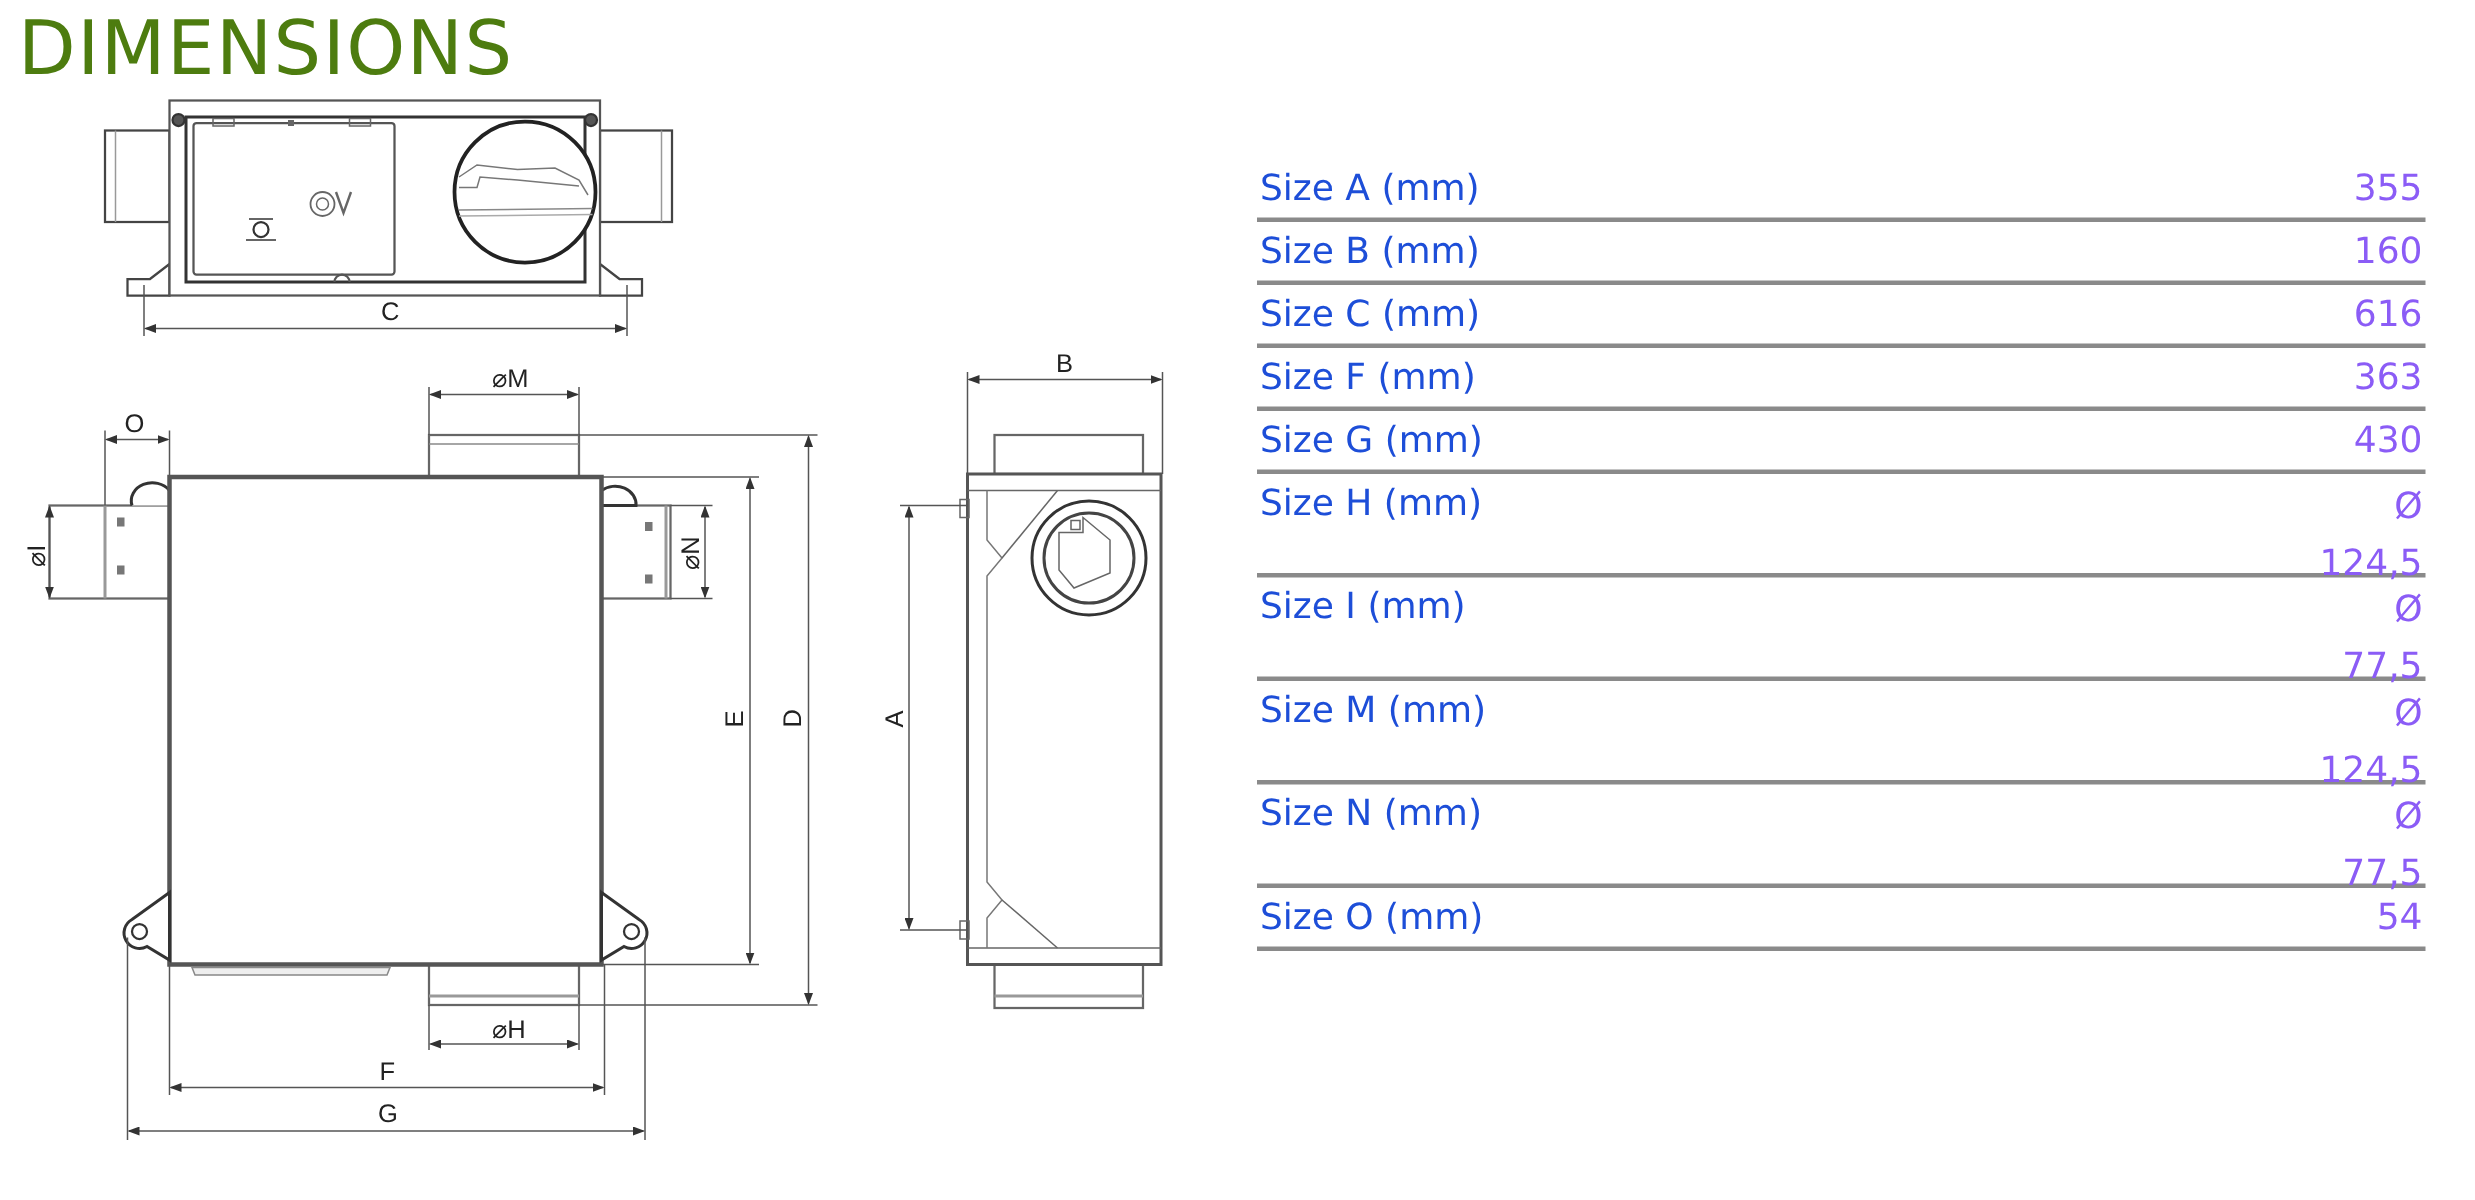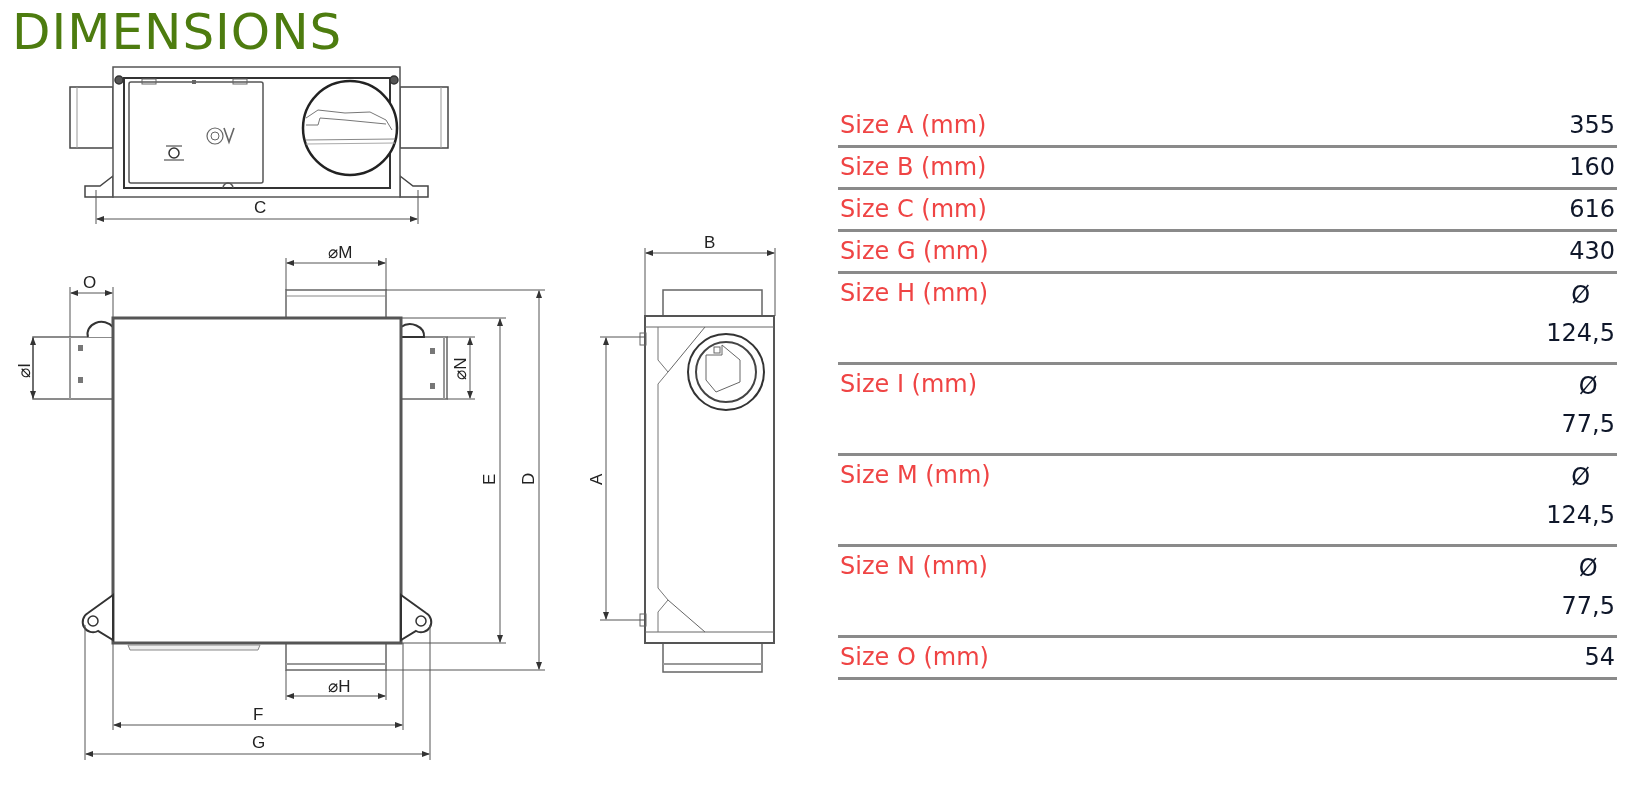--- a/index.html
+++ b/index.html
@@ -6,25 +6,25 @@
   body { width: 1650px; height: 800px; position: relative; overflow: hidden;
          font-family: "DejaVu Sans", "Liberation Sans", sans-serif; color: #2a2a2a; }
   .title { position: absolute; left: 12px; top: 4px; font-size: 50px; letter-spacing: 1px;
            font-family: "DejaVu Sans", sans-serif; color: #4d7c0f; line-height: 56px; font-weight: normal; }
   .drawing { position: absolute; left: 0; top: 0; width: 800px; height: 800px; }
   .drawing svg { position: absolute; left: 0; top: 0; }
   .dim-label { font-family: "Liberation Sans", sans-serif; font-size: 17px; fill: #222; }
   .table { position: absolute; left: 838px; top: 106px; width: 779px; }
   .row { position: relative; border-bottom: 3px solid #8a8a8a; box-sizing: border-box; }
   .row.single { height: 42px; }
-  .row.double { height: 91px; }
-  .row .label { position: absolute; left: 2px; top: 4px; font-size: 24px; line-height: 30px; color: #ef4444;
+  .row.double { height: 69px; }
+  .row .label { position: absolute; left: 2px; top: 4px; font-size: 24px; line-height: 30px; color: #1d4ed8;
                 font-family: "DejaVu Sans", sans-serif; }
-  .row .value { position: absolute; right: 2px; top: 4px; font-size: 24px; line-height: 30px; color: #0f172a;
-                text-align: center; font-family: "DejaVu Sans", sans-serif; }
+  .row .value { position: absolute; right: 2px; top: 4px; font-size: 24px; line-height: 30px; color: #8b5cf6;
+                text-align: right; font-family: "DejaVu Sans", sans-serif; }
   .row.double .value { top: 2px; line-height: 38px; }
   .row.double .value span { display: block; }
 </style>
 </head>
 <body>
 
 <div class="title">DIMENSIONS</div>
 
 <div class="drawing">
   <svg width="800" height="800" viewBox="0 0 800 800" xmlns="http://www.w3.org/2000/svg">
@@ -191,20 +191,24 @@
   </div>
   <div class="row single">
     <span class="label">Size B (mm)</span>
     <span class="value">160</span>
   </div>
   <div class="row single">
     <span class="label">Size C (mm)</span>
     <span class="value">616</span>
   </div>
   <div class="row single">
+    <span class="label">Size F (mm)</span>
+    <span class="value">363</span>
+  </div>
+  <div class="row single">
     <span class="label">Size G (mm)</span>
     <span class="value">430</span>
   </div>
   <div class="row double">
     <span class="label">Size H (mm)</span>
     <span class="value">
       <span>Ø</span>
       <span>124,5</span>
     </span>
   </div>

